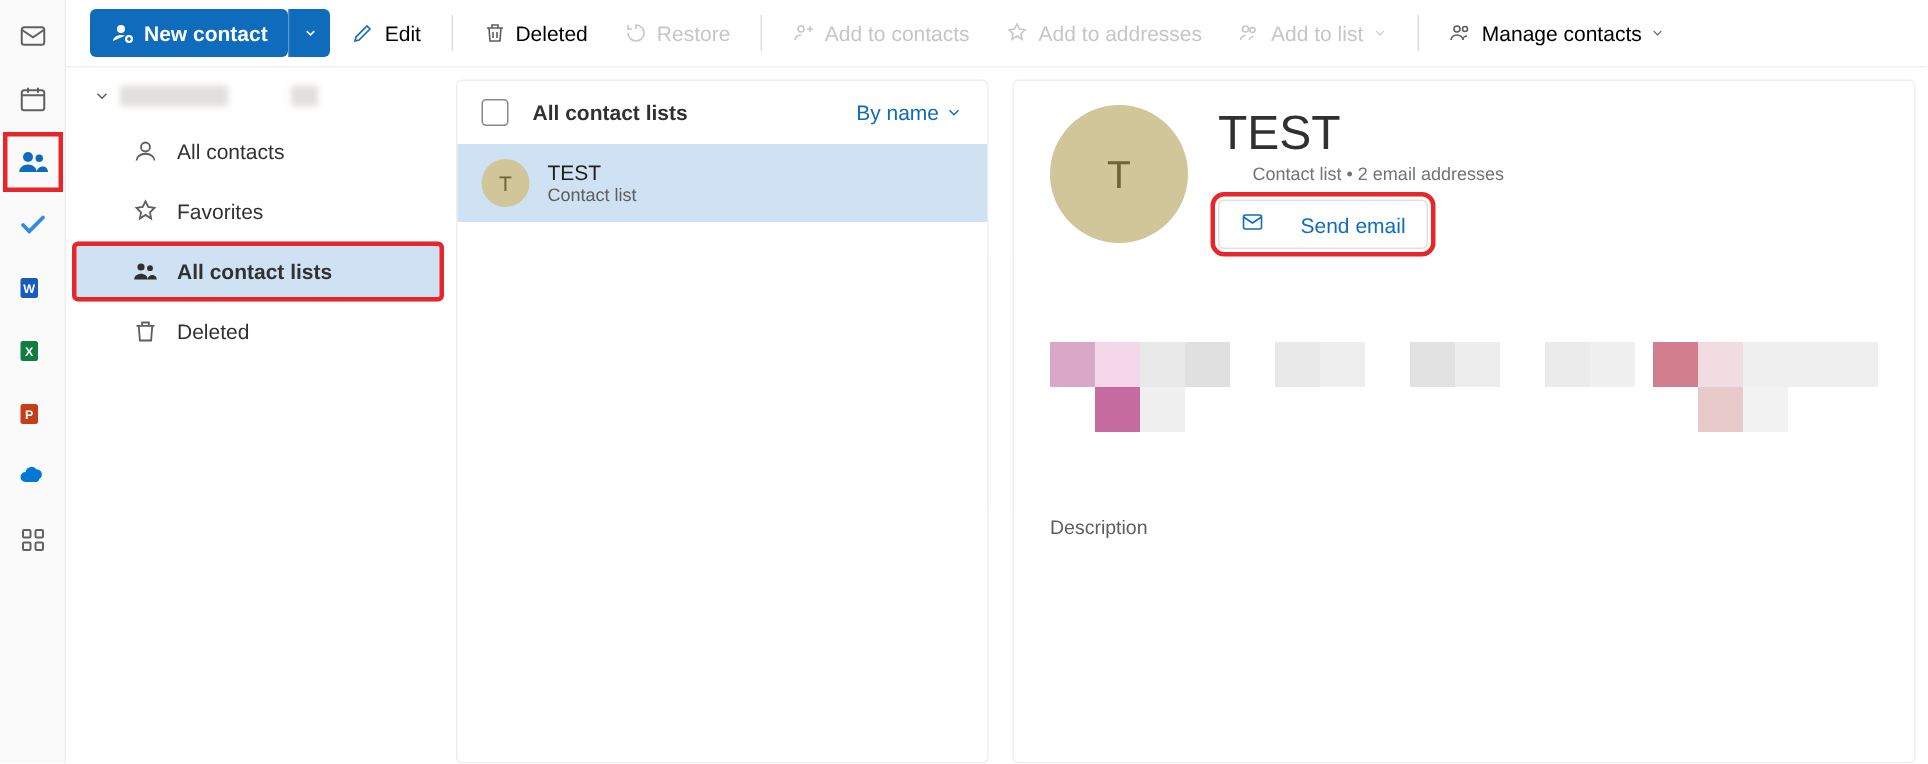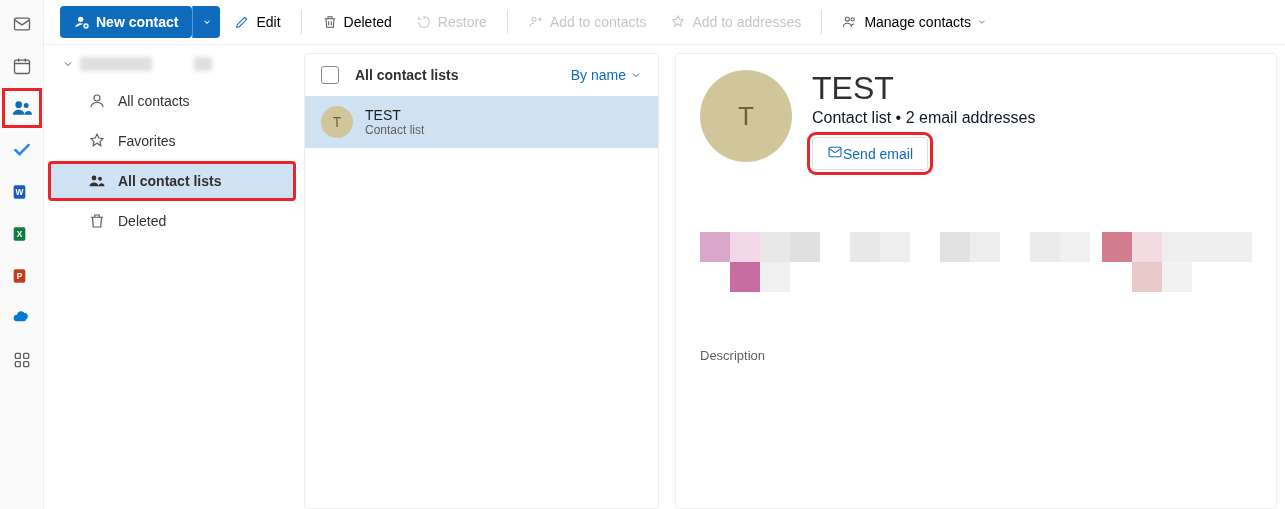--- a/index.html
+++ b/index.html
@@ -51,22 +51,22 @@
   .list-item { display:flex; align-items:center; gap:12px; padding:10px 16px; background:#cee2f4; cursor:pointer; }
   .avatar-sm { width:32px; height:32px; border-radius:50%; background:#d1c59a; color:#6f6338; display:flex; align-items:center; justify-content:center; font-size:14px; }
   .li-main { font-size:14px; color:#201f1e; }
   .li-sub { font-size:12px; color:#605e5c; }
 
   
   .detail { flex:1; padding:16px 24px; margin:8px 8px 0 16px; border:1px solid #eee; border-radius:4px; overflow:hidden; }
   .detail-head { display:flex; gap:20px; align-items:flex-start; }
   .avatar-lg { width:92px; height:92px; border-radius:50%; background:#d1c59a; color:#6f6338; display:flex; align-items:center; justify-content:center; font-size:26px; }
   .detail-title { font-size:32px; font-weight:300; color:#323130; }
-  .detail-sub { font-size:16px; color:#0f172a; margin-top:2px; white-space:pre; }
-  .send-email-btn { display:inline-flex; align-items:center; gap:0; margin-top:10px; padding:6px 14px; font-size:14px; color:#0f6cbd; border:1px solid #e1dfdd; border-radius:4px; cursor:pointer; outline:3px solid #e8262a; outline-offset:2px; }
+  .detail-sub { font-size:12px; color:#737373; margin-top:2px; white-space:pre;margin-left:23px; }
+  .send-email-btn { display:inline-flex; align-items:center; gap:24px; margin-top:10px; padding:6px 14px; font-size:14px; color:#0f6cbd; border:1px solid #e1dfdd; border-radius:4px; cursor:pointer; outline:3px solid #e8262a; outline-offset:2px; }
   .pixel-row { display:flex; gap:0; margin-top:62px; }
   .px { width:30px; height:30px; }
   .desc-label { font-size:13px; color:#605e5c; margin-top:56px; }
   .desc-field { display:flex; align-items:center; gap:10px; border-top:1px solid #e1dfdd; margin-top:10px; padding:12px 0; color:#605e5c; font-size:14px; width:100%; cursor:text; }
 </style>
 </head>
 <body>
 
 <div class="root">
 
@@ -194,20 +194,33 @@
 
       <button class="btn disabled">
         <span class="ico">
           <svg width="16" height="16" viewBox="0 0 24 24" fill="none" stroke="#c8c6c4" stroke-width="1.6">
               <path d="M12 3l2.5 5 5.5.8-4 4 1 5.5L12 15l-5 3.3 1-5.5-4-4L9.5 8 12 3z"></path>
             </svg>
         </span>
         <span>Add to addresses</span>
       </button>
 
+      <button class="btn disabled">
+        <span class="ico">
+          <svg width="16" height="16" viewBox="0 0 24 24" fill="none" stroke="#c8c6c4" stroke-width="1.6">
+              <circle cx="8" cy="8" r="3"></circle>
+              <circle cx="15" cy="9" r="2.5"></circle>
+              <path d="M3 19c0-2.5 2.5-4.5 5-4.5M12 19c0-2 2-3.5 4-3.5"></path>
+            </svg>
+        </span>
+        <span>Add to list</span>
+        <svg width="10" height="10" viewBox="0 0 24 24" fill="none" stroke="#c8c6c4" stroke-width="2">
+            <path d="M6 9l6 6 6-6"></path>
+          </svg>
+      </button>
 
       <div class="divider-v"></div>
 
       <button class="btn">
         <span class="ico">
           <svg width="16" height="16" viewBox="0 0 24 24" fill="none" stroke="#605e5c" stroke-width="1.6">
               <circle cx="8" cy="8" r="3"></circle>
               <circle cx="16" cy="8" r="2.5"></circle>
               <path d="M2 19c0-3 3-5 6-5s6 2 6 5M14 19c0-2.5 2-4 4-4"></path>
             </svg>

